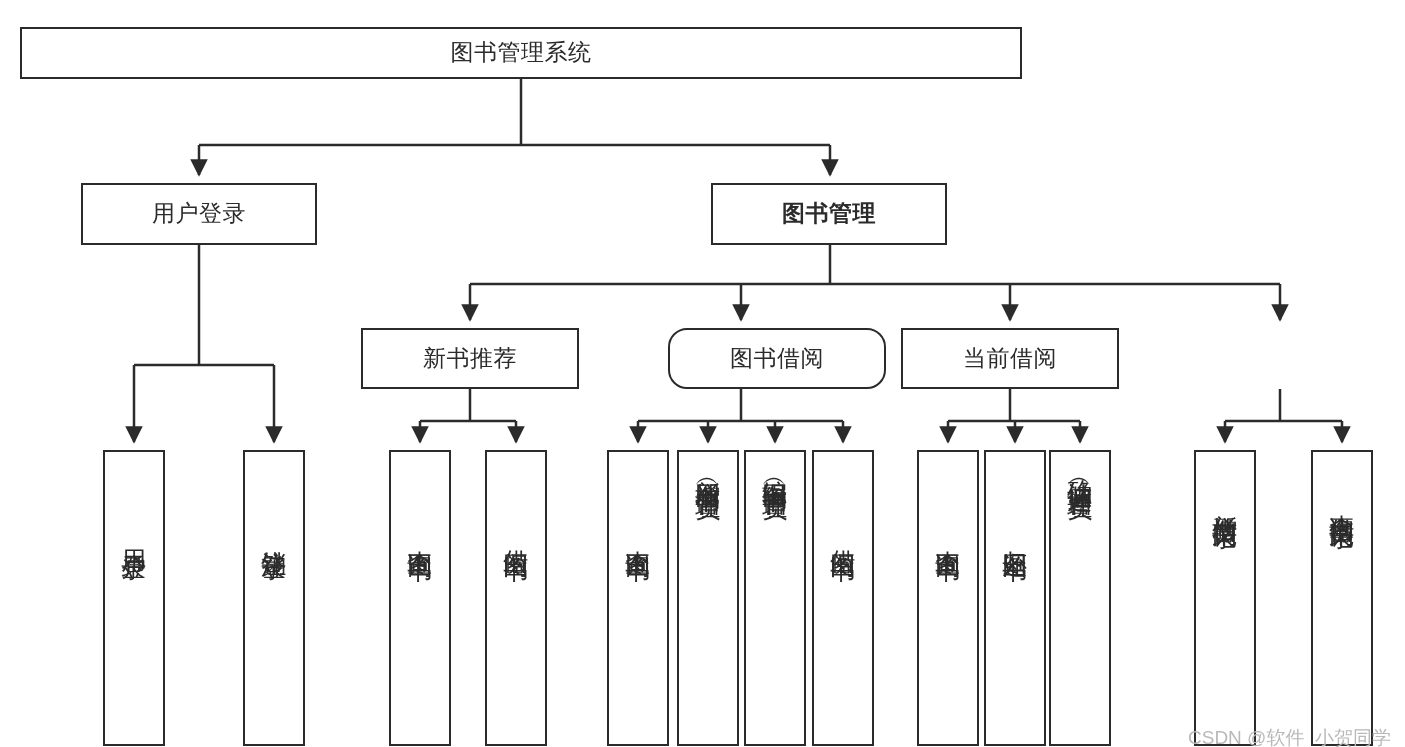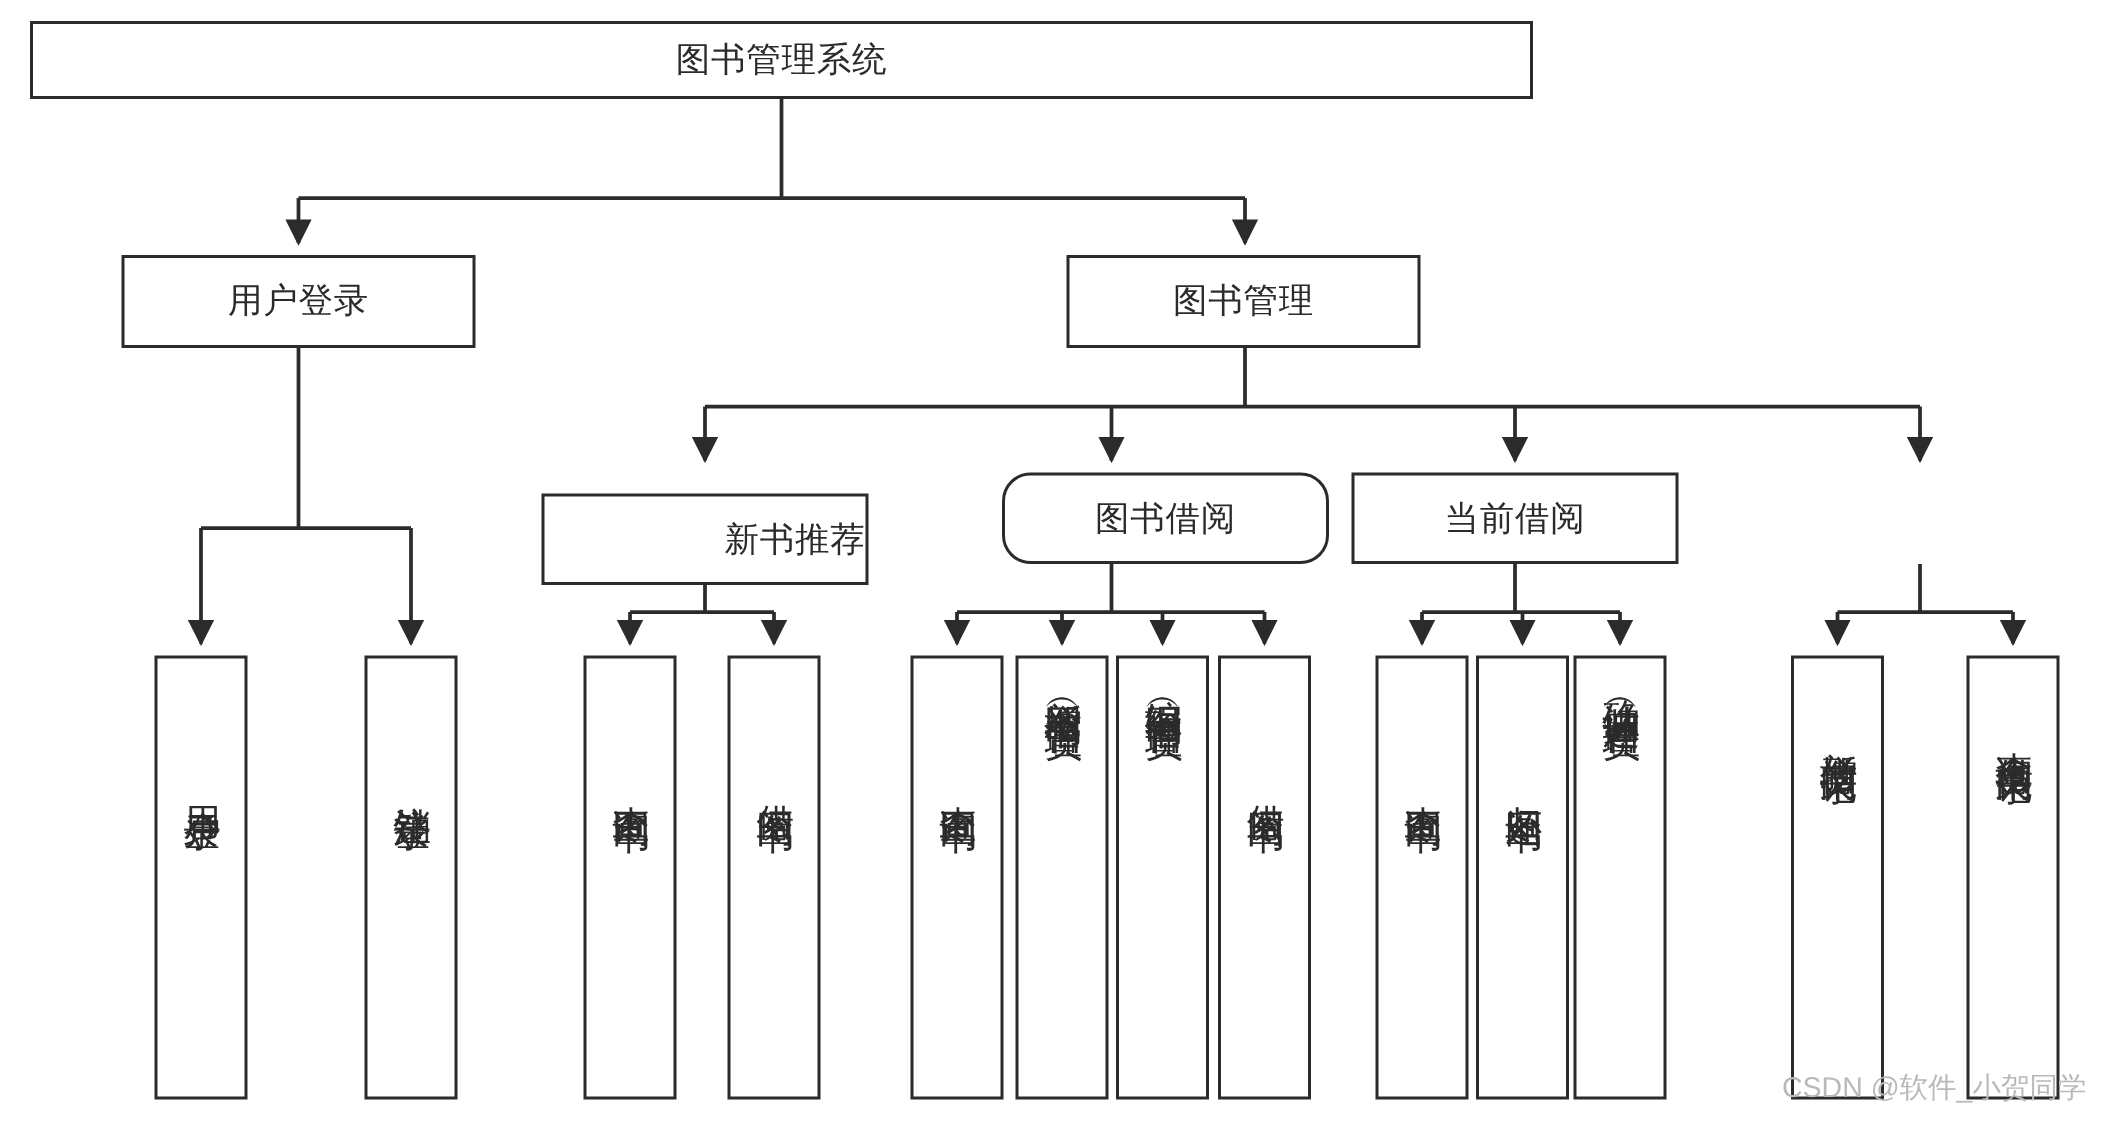--- a/index.html
+++ b/index.html
@@ -11,20 +11,21 @@
     width: 1405px;
     height: 747px;
     font-family: "Liberation Sans", "DejaVu Sans", sans-serif;
     overflow: hidden;
   }
   #diagram-root {
     position: relative;
     width: 1405px;
     height: 576px;
     background: #ffffff;
+    margin-top: 13px;
   }
   svg.connectors {
     position: absolute;
     left: 0;
     top: 0;
     width: 1405px;
     height: 747px;
     pointer-events: none;
   }
   .node {
@@ -127,25 +128,25 @@
     </g>
   </svg>
 
   <div class="node horiz" style="left:20px; top:14px; width:1002px; height:52px;">
     <span class="node-label">图书管理系统</span>
   </div>
 
   <div class="node horiz" style="left:81px; top:170px; width:236px; height:62px;">
     <span class="node-label">用户登录</span>
   </div>
-  <div class="node horiz" style="left:711px; top:170px; width:236px; height:62px;">
+  <div class="node horiz" style="left:711px; top:170px; width:236px; height:62px;font-weight:bold;">
     <span class="node-label">图书管理</span>
   </div>
 
-  <div class="node horiz" style="left:361px; top:329px; width:218px; height:61px;justify-content:flex-end;">
+  <div class="node horiz" style="left:361px; top:315px; width:218px; height:61px;">
     <span class="node-label">新书推荐</span>
   </div>
   <div class="node horiz" style="left:668px; top:315px; width:218px; height:61px;border-radius:19px;">
     <span class="node-label">图书借阅</span>
   </div>
   <div class="node horiz" style="left:901px; top:315px; width:218px; height:61px;">
     <span class="node-label">当前借阅</span>
   </div>
 
   <div class="node vert" style="left:103px; top:437px; width:62px; height:296px; padding-top:78px;">

